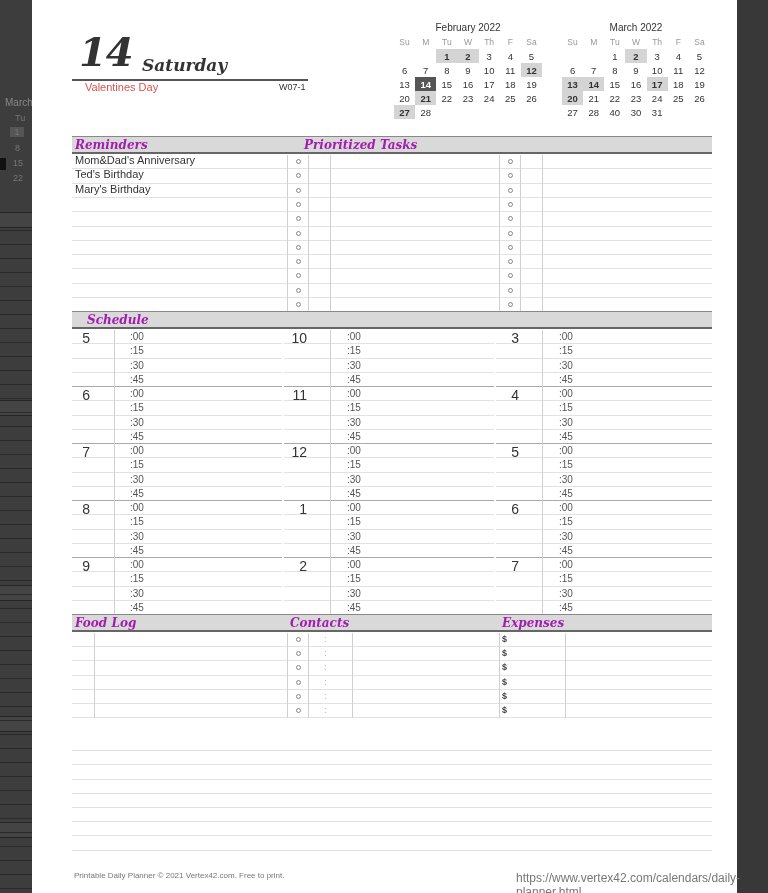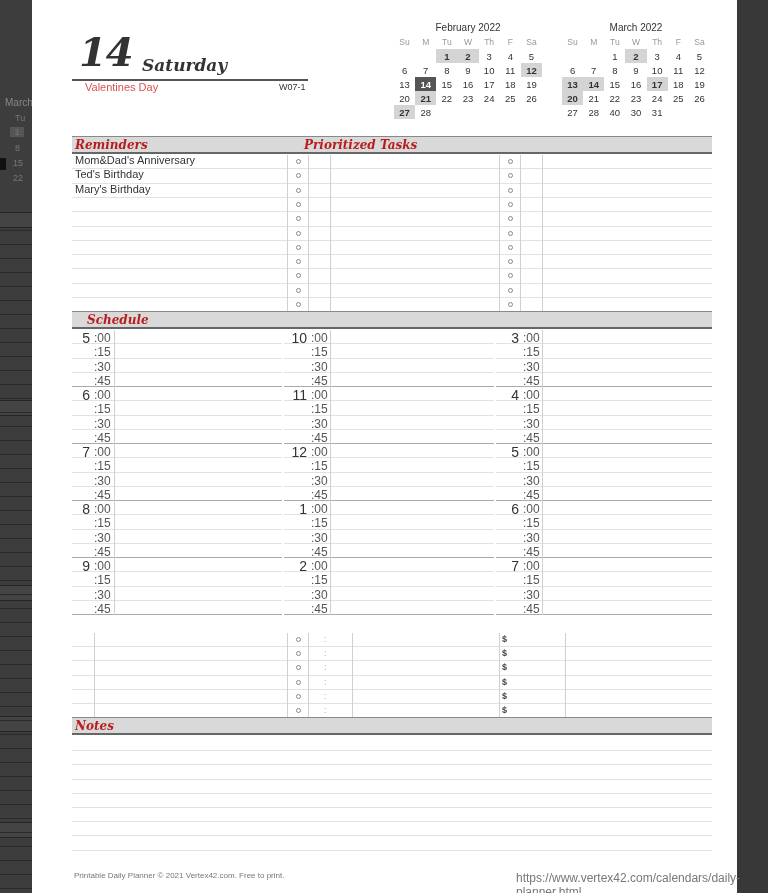--- a/index.html
+++ b/index.html
@@ -28,30 +28,30 @@
   .mini-cal { position: absolute; top: 22px; width: 148px; }
   .mini-cal .cal-title { text-align: center; font-size: 10px; color: #333; height: 13px; }
   .mini-cal table { border-collapse: collapse; width: 148px; table-layout: fixed; }
   .mini-cal th { font-size: 8.5px; font-weight: normal; color: #999; height: 14px; }
   .mini-cal td { font-size: 9.5px; color: #333; text-align: center; height: 14px; }
   .mini-cal td.hl { background: #d4d4d4; font-weight: bold; }
   .mini-cal td.today { background: #555; color: #fff; font-weight: bold; }
 
   
   .sec-head { position: absolute; left: 40px; width: 640px; height: 18px; background: #d9d9d9; border-top: 1px solid #888; border-bottom: 2px solid #666; }
-  .sec-head .t { position: absolute; top: 1px; font-family: "DejaVu Serif", serif; font-style: italic; font-weight: bold; font-size: 12px; color: #b91c1c; }
+  .sec-head .t { position: absolute; top: 1px; font-family: "DejaVu Serif", serif; font-style: italic; font-weight: bold; font-size: 12px; color: #a21caf; }
 
   .row-line { position: absolute; height: 1px; background: #e2e2e2; }
   .vline { position: absolute; width: 1px; background: #d0d0d0; }
 
   .reminder { position: absolute; left: 43px; font-size: 11px; color: #333; }
   .circle { position: absolute; width: 5px; height: 5px; border: 1px solid #888; border-radius: 50%; }
 
   .hour { position: absolute; font-size: 14px; color: #333; text-align: right; width: 20px; }
-  .minute { position: absolute; font-size: 12px; color: #555; }
+  .minute { position: absolute; font-size: 10px; color: #555; margin-left: 36px; }
   .hour-sep { position: absolute; height: 1px; background: #aaa; }
 
   .colon { position: absolute; font-size: 9px; color: #aaa; }
   .dollar { position: absolute; font-size: 9px; color: #444; font-weight: bold; }
 
   .footer-left { position: absolute; left: 42px; top: 871px; font-size: 8px; color: #777; }
   .footer-right { position: absolute; left: 484px; top: 871px; font-size: 12px; color: #777; }
 </style>
 </head>
 <body>
@@ -470,20 +470,25 @@
       <div class="row-line" style="left:82px;width:170px;top:514.25px;opacity:0"></div>
       <div class="row-line" style="left:82px;width:170px;top:528.5px;opacity:0"></div>
       <div class="row-line" style="left:82px;width:170px;top:542.75px;opacity:0"></div>
       <div class="row-line" style="left:82px;width:170px;top:557px;opacity:0"></div>
       <div class="row-line" style="left:82px;width:170px;top:571.25px;opacity:0"></div>
       <div class="row-line" style="left:82px;width:170px;top:585.5px;opacity:0"></div>
       <div class="row-line" style="left:82px;width:170px;top:599.75px;opacity:0"></div>
       <div class="row-line" style="left:82px;width:170px;top:614px;opacity:0"></div>
     </div>
 
+  <div class="sec-head" style="top:614px;">
+    <span class="t" style="left:3px;">Food Log</span>
+    <span class="t" style="left:218px;">Contacts</span>
+    <span class="t" style="left:430px;">Expenses</span>
+  </div>
   <div id="food-area">
       <div class="circle" style="left:264px;top:637px;"></div>
       <div class="colon" style="left:292px;top:634px;">:</div>
       <div class="dollar" style="left:470px;top:634px;">$</div>
       <div class="row-line" style="left:40px;width:640px;top:646.2px;"></div>
       <div class="circle" style="left:264px;top:651.2px;"></div>
       <div class="colon" style="left:292px;top:648.2px;">:</div>
       <div class="dollar" style="left:470px;top:648.2px;">$</div>
       <div class="row-line" style="left:40px;width:640px;top:660.4000000000001px;"></div>
       <div class="circle" style="left:264px;top:665.4px;"></div>
@@ -503,23 +508,20 @@
       <div class="dollar" style="left:470px;top:705px;">$</div>
       <div class="row-line" style="left:40px;width:640px;top:717.2px;"></div>
       <div class="vline" style="left:62px;top:633px;height:85.19999999999999px;"></div>
       <div class="vline" style="left:255px;top:633px;height:85.19999999999999px;"></div>
       <div class="vline" style="left:276px;top:633px;height:85.19999999999999px;"></div>
       <div class="vline" style="left:320px;top:633px;height:85.19999999999999px;"></div>
       <div class="vline" style="left:467px;top:633px;height:85.19999999999999px;"></div>
       <div class="vline" style="left:533px;top:633px;height:85.19999999999999px;"></div>
     </div>
 
-  <div class="sec-head" style="top:717px;">
-    <span class="t" style="left:3px;">Notes</span>
-  </div>
   <div id="notes-area">
       <div class="row-line" style="left:40px;width:640px;top:750.2px;"></div>
       <div class="row-line" style="left:40px;width:640px;top:764.4px;"></div>
       <div class="row-line" style="left:40px;width:640px;top:778.6px;"></div>
       <div class="row-line" style="left:40px;width:640px;top:792.8px;"></div>
       <div class="row-line" style="left:40px;width:640px;top:807px;"></div>
       <div class="row-line" style="left:40px;width:640px;top:821.2px;"></div>
       <div class="row-line" style="left:40px;width:640px;top:835.4px;"></div>
       <div class="row-line" style="left:40px;width:640px;top:849.6px;"></div>
     </div>

